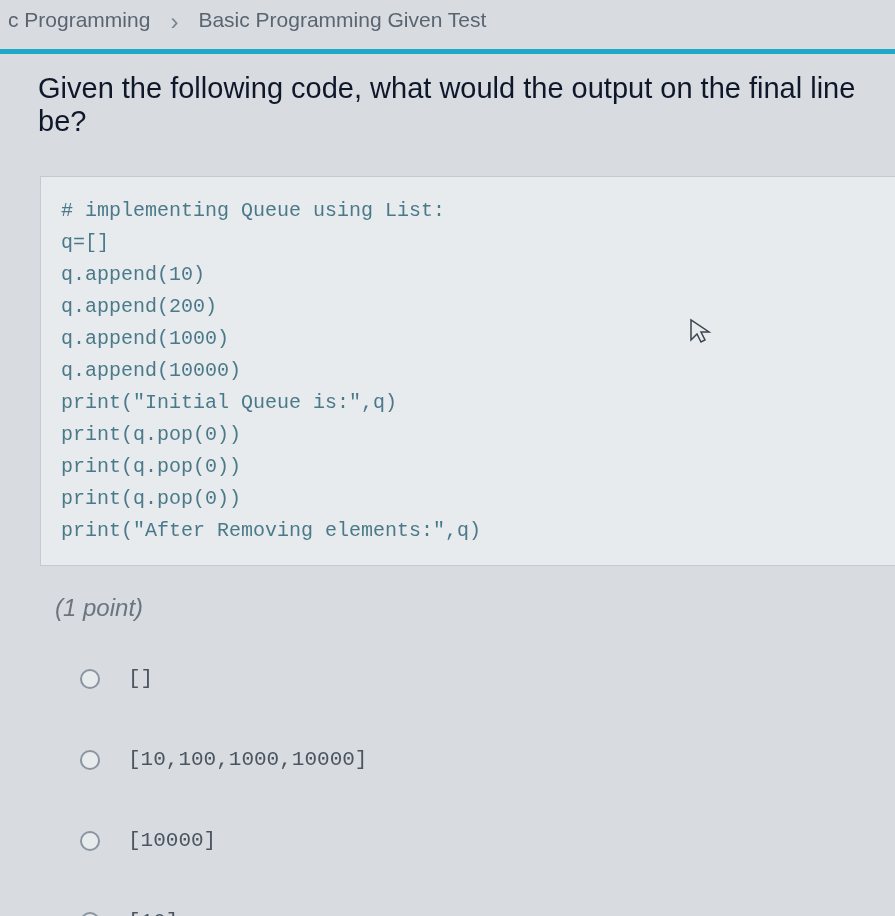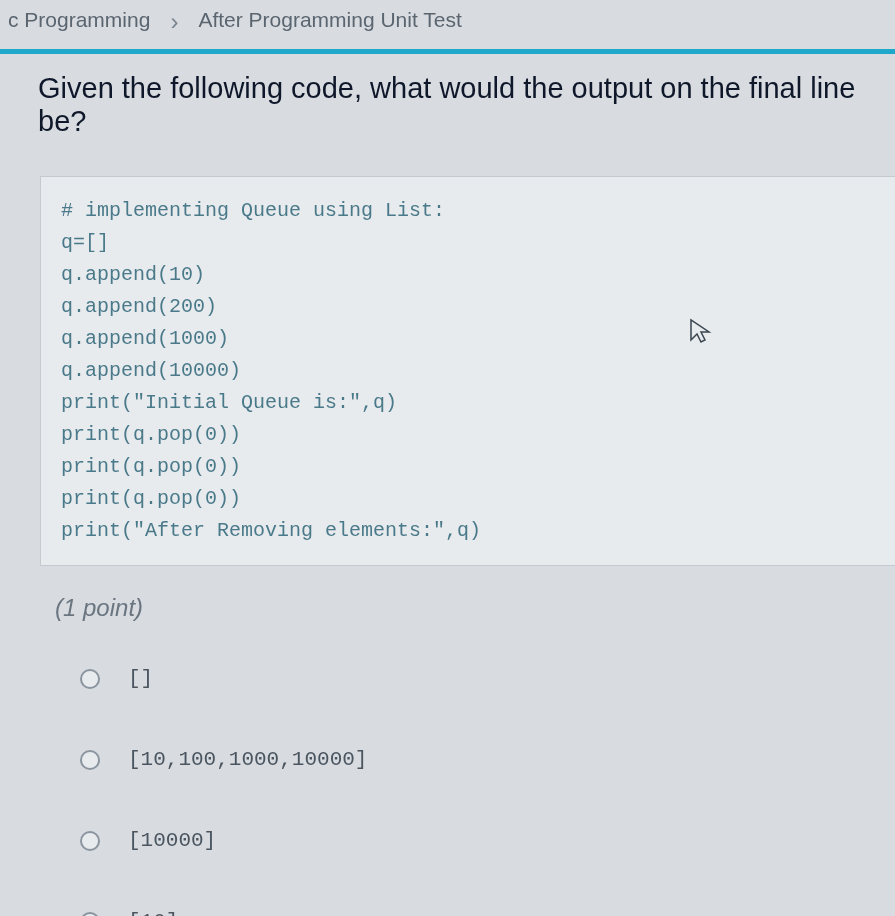--- a/index.html
+++ b/index.html
@@ -94,21 +94,21 @@
     .option-text {
       font-family: 'Courier New', monospace;
     }
   </style>
 </head>
 <body>
 
 <div class="breadcrumb">
   <span class="breadcrumb-item">c Programming</span>
   <span class="breadcrumb-sep">›</span>
-  <span class="breadcrumb-item">After Programming Unit Test</span>
+  <span class="breadcrumb-item">Basic Programming Given Test</span>
 </div>
 
 <div class="divider-bar"></div>
 
 <div class="content">
   <div class="question-text">Given the following code, what would the output on the final line be?</div>
 
   <div class="code-block">
     <div class="code-line"># implementing Queue using List:</div>
     <div class="code-line">q=[]</div>

